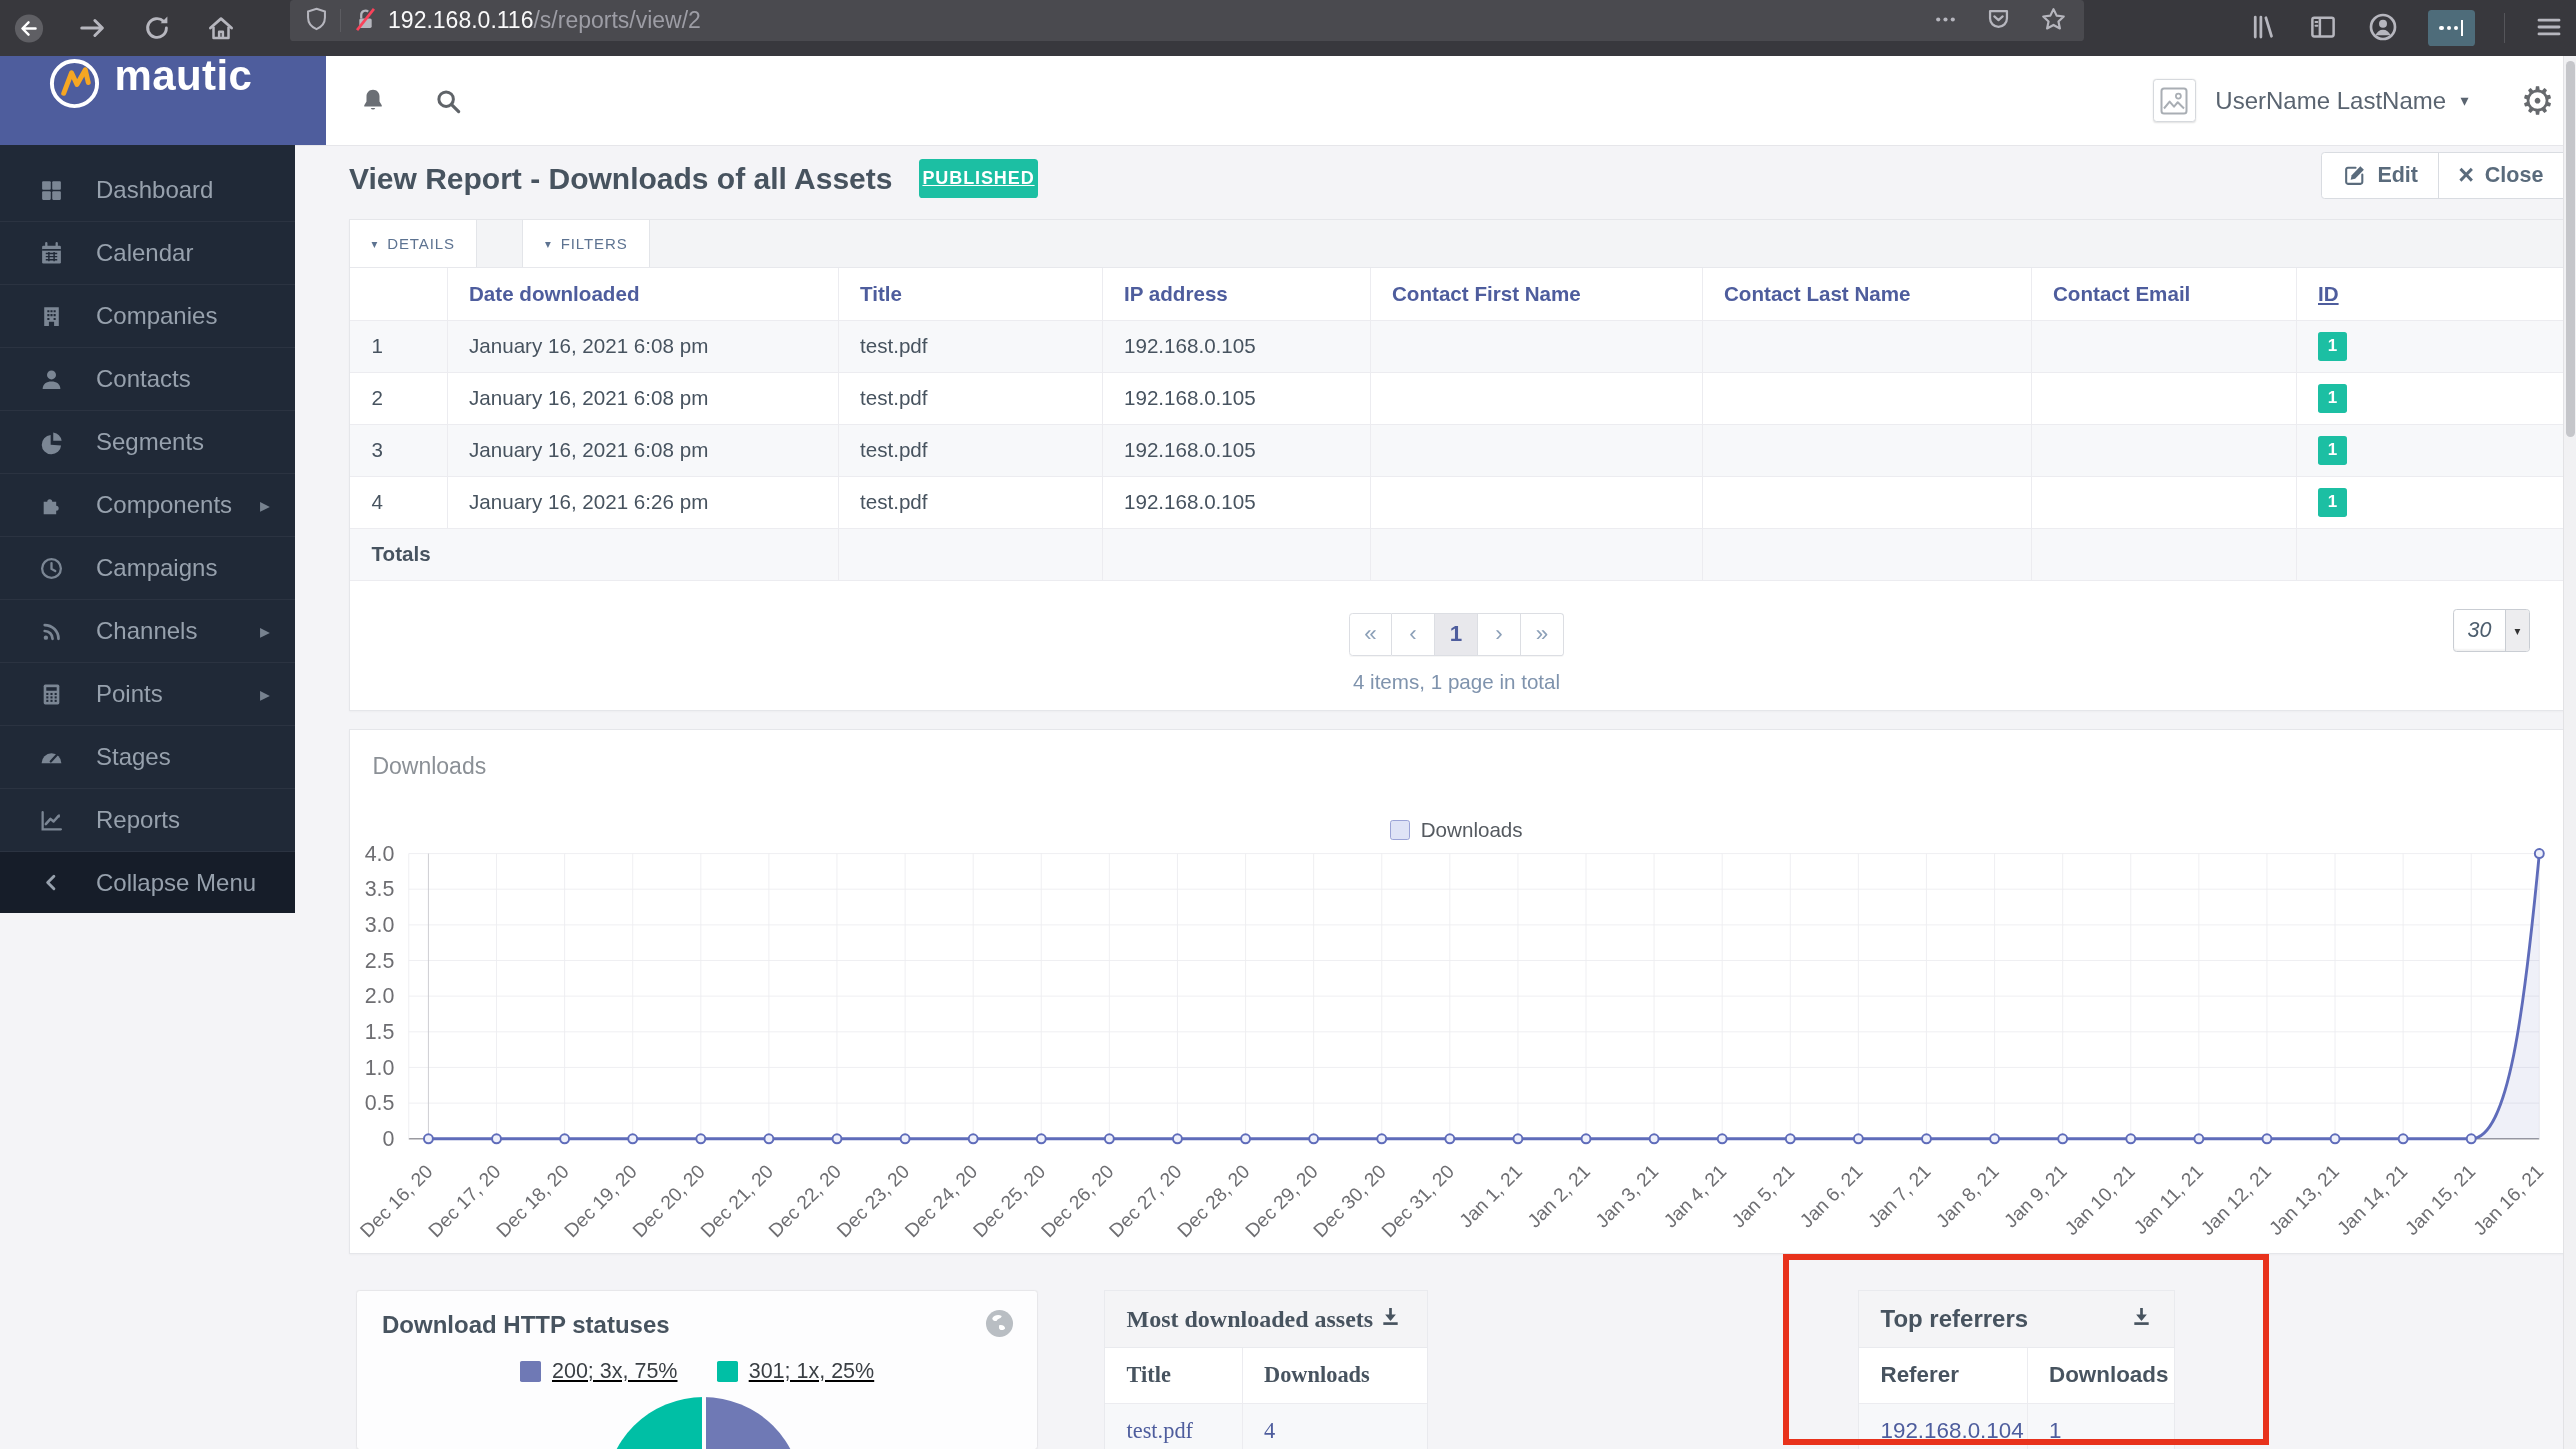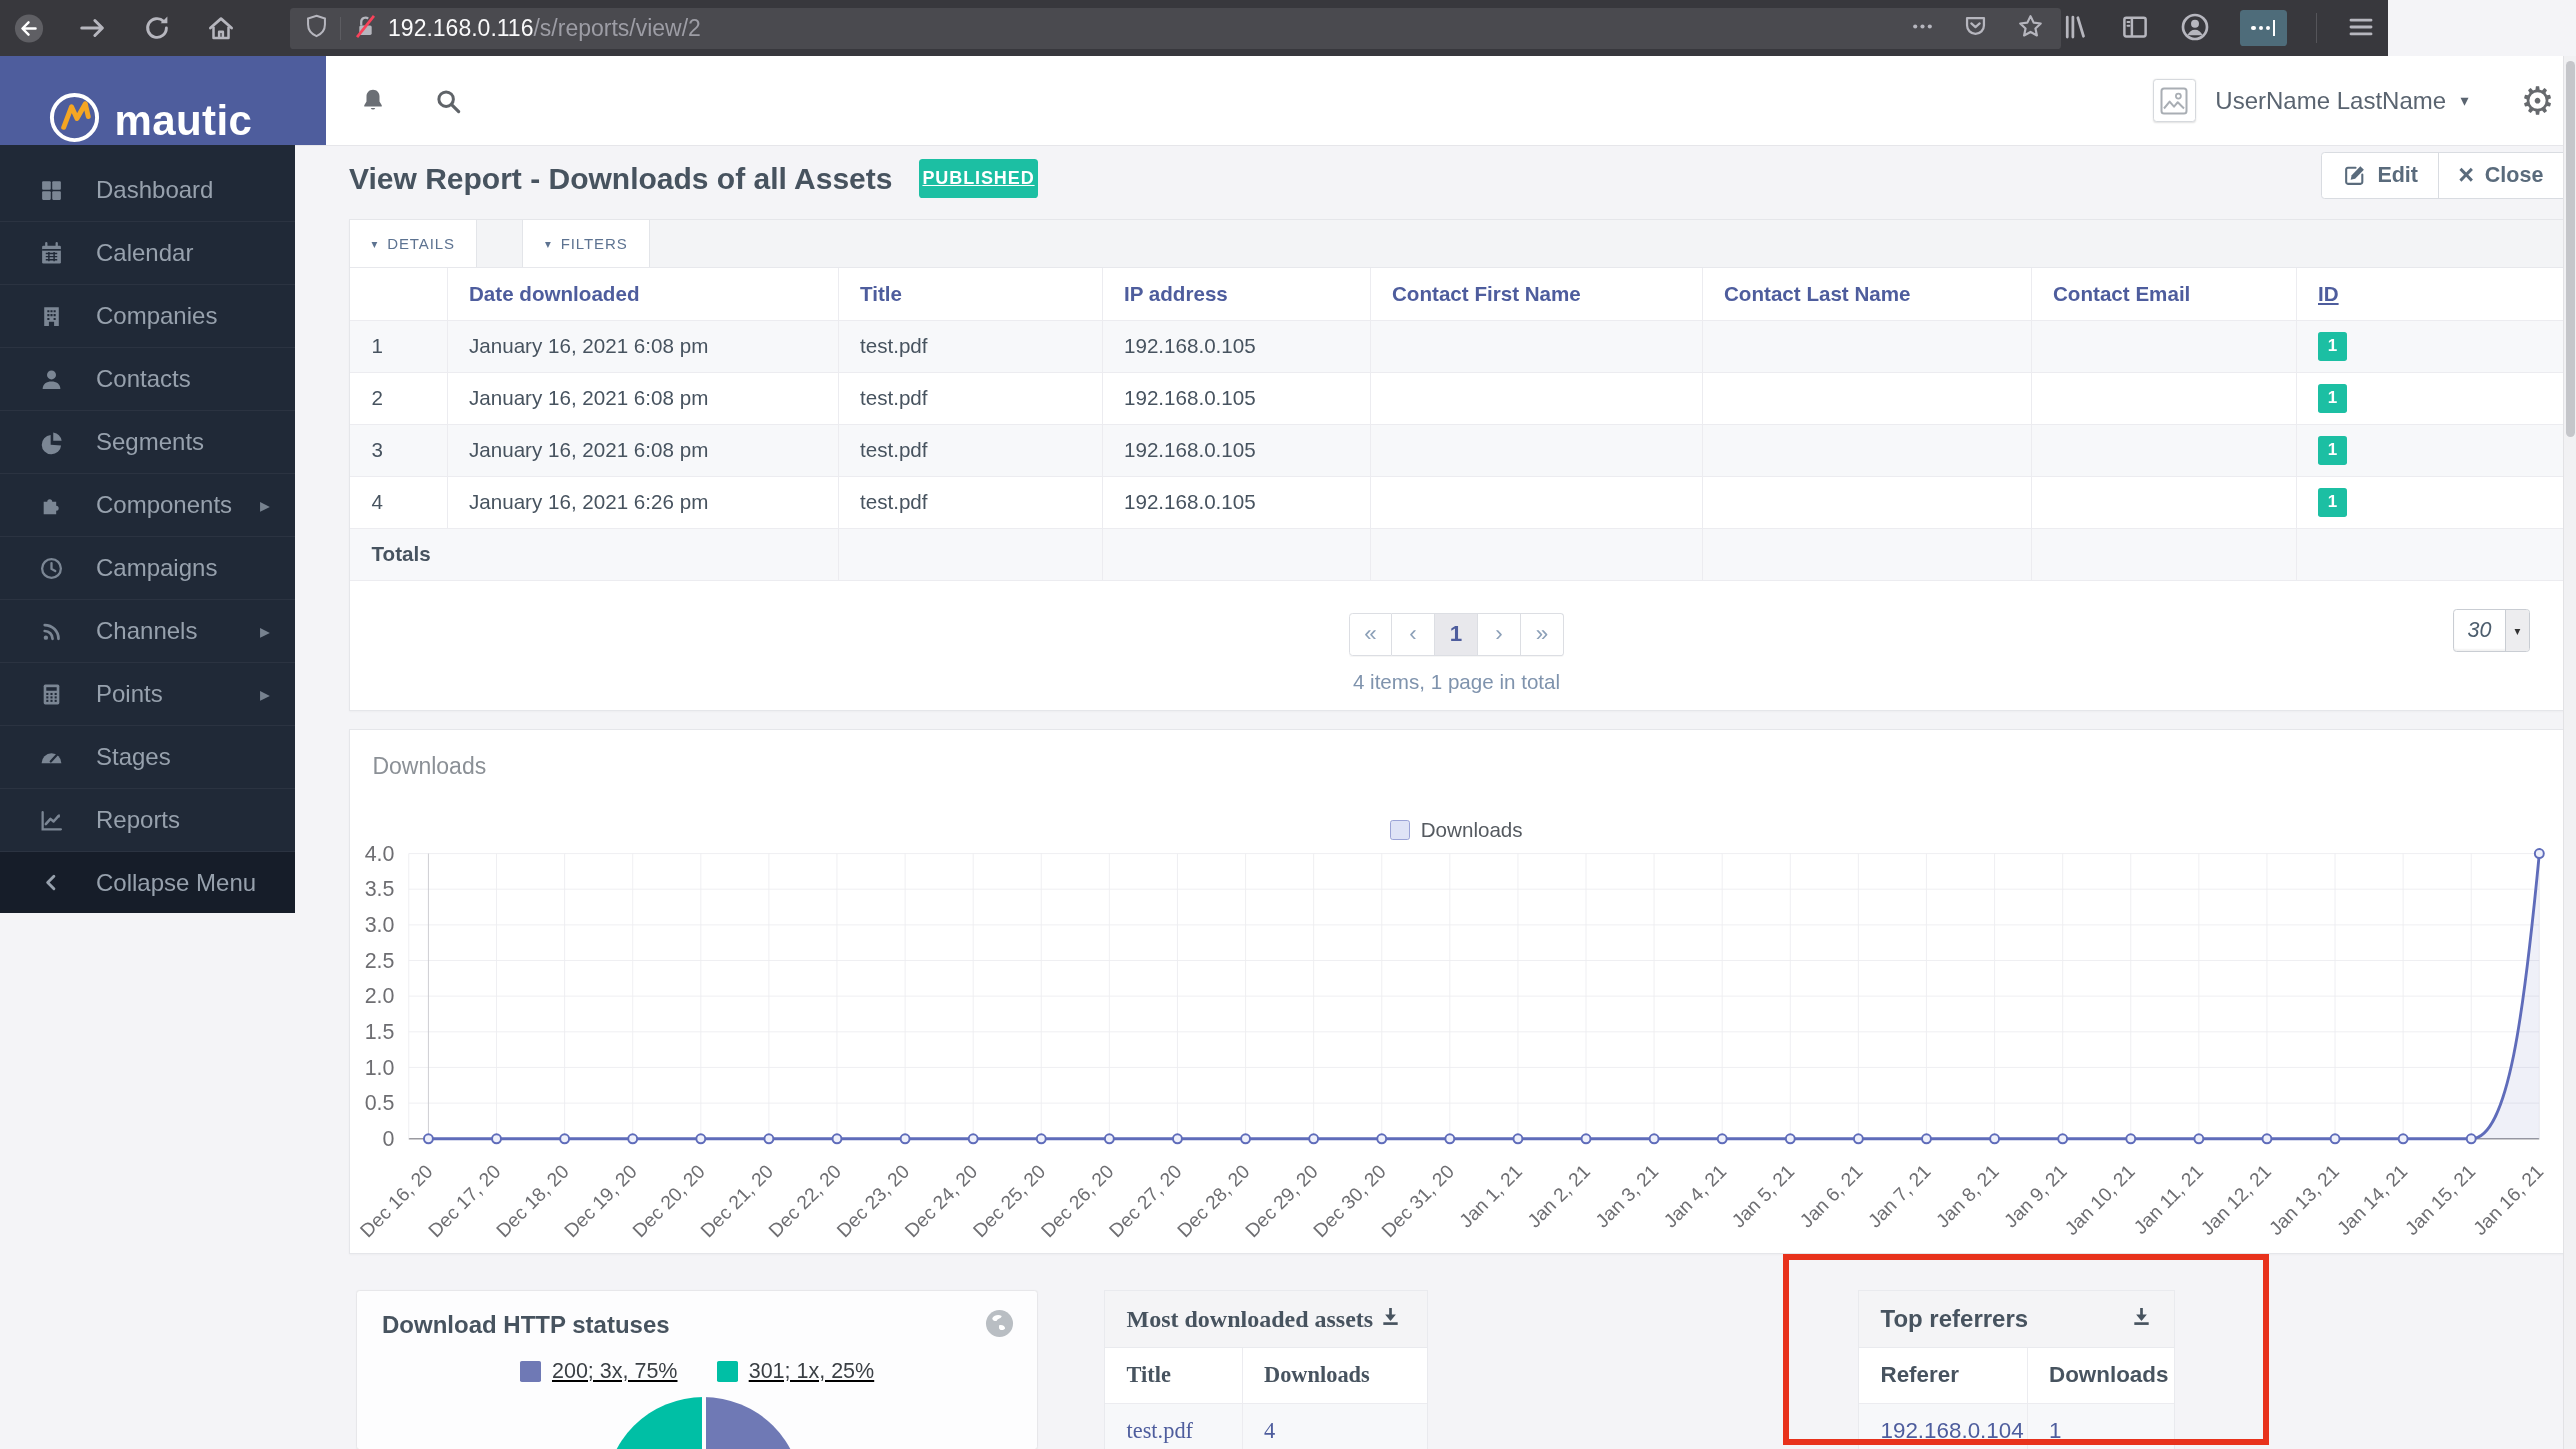--- a/index.html
+++ b/index.html
@@ -1,33 +1,33 @@
 <!DOCTYPE html>
 <html style="font-size:14.3px"><head>
 <meta charset="utf-8">
 <style>
   html,body{margin:0;padding:0;background:#222;font-family:"Liberation Sans","DejaVu Sans",sans-serif;}
   .stage{position:relative;width:2576px;height:1450px;overflow:hidden;background:#f4f4f7;}
   
-  .browser{position:absolute;left:0;top:0;width:2388px;height:56px;background:#38383d;display:flex;align-items:center;border-bottom:0.9px solid #2a2a2e;}
+  .browser{position:absolute;left:0;top:0;width:2576px;height:56px;background:#38383d;display:flex;border-bottom:0.9px solid #2a2a2e;}
   .bnav{display:flex;align-items:center;gap:34px;margin-left:14.3px;}
   .bnav .ic{width:30px;height:30px;display:flex;align-items:center;justify-content:center;cursor:pointer;}
   .urlbar{margin-left:54px;width:1794px;height:41px;background:#4a4a4f;border-radius:3.6px;display:flex;align-items:center;padding:0 12.5px;box-sizing:border-box;}
   .urlbar .sep{width:0.9px;height:23px;background:#5c5c61;margin:0 10.7px;}
   .urltext{font-size:23px;color:#f9f9fa;margin-left:9px;flex:1;white-space:nowrap;overflow:hidden;}
   .urltext .path{color:#9d9da5;}
   .url-right{display:flex;align-items:center;gap:27px;margin-right:3.6px;}
   .bright{display:flex;align-items:center;gap:29px;margin-left:auto;margin-right:12.5px;}
   .extpill{width:47px;height:36px;background:#4e6c7a;border-radius:3.6px;display:flex;align-items:center;justify-content:center;gap:2.7px;cursor:pointer;}
   .extpill i{width:4.5px;height:4.5px;border-radius:50%;background:#fff;}
   .extpill .cursorbar{width:1.8px;height:16px;background:#fff;border-radius:0;}
   .vsep{width:0.9px;height:30px;background:#55555a;}
   
   .appheader{position:absolute;left:0;top:56px;width:2576px;height:89px;background:#fff;border-bottom:0.9px solid #e6e6ea;display:flex;align-items:stretch;}
-  .logo{width:326px;background:#4e5d9d;display:flex;align-items:flex-end;padding-left:47px;box-sizing:border-box;gap:12.5px;cursor:pointer;}
+  .logo{width:326px;background:#4e5d9d;display:flex;align-items:flex-start;padding-left:47px;box-sizing:border-box;gap:12.5px;cursor:pointer;}
   .logotext{color:#fff;font-size:42px;font-weight:bold;letter-spacing:0.4px;margin-top:-3.6px;}
   .hmain{display:flex;align-items:center;gap:39px;padding-left:29px;}
   .hic{width:36px;height:36px;display:flex;align-items:center;justify-content:center;cursor:pointer;}
   .hright{margin-left:auto;display:flex;align-items:center;padding-right:14.3px;}
   .avatar{width:41px;height:41px;border:0.9px solid #d6d9dd;border-radius:3.6px;background:#fff;box-shadow:0 0.9px 1.8px rgba(0,0,0,.12);display:flex;align-items:center;justify-content:center;cursor:pointer;}
   .uname{font-size:24px;color:#5a6470;margin-left:19.7px;cursor:pointer;}
   .ucaret{font-size:16px;color:#5a6470;margin-left:14.3px;cursor:pointer;}
   .gear{font-size:38px;color:#66696d;margin-left:52px;margin-right:7.2px;cursor:pointer;line-height:1;}
   
   .sidebar{position:absolute;left:0;top:145px;width:295px;height:754px;background:#202937;padding-top:14.3px;box-sizing:border-box;}

